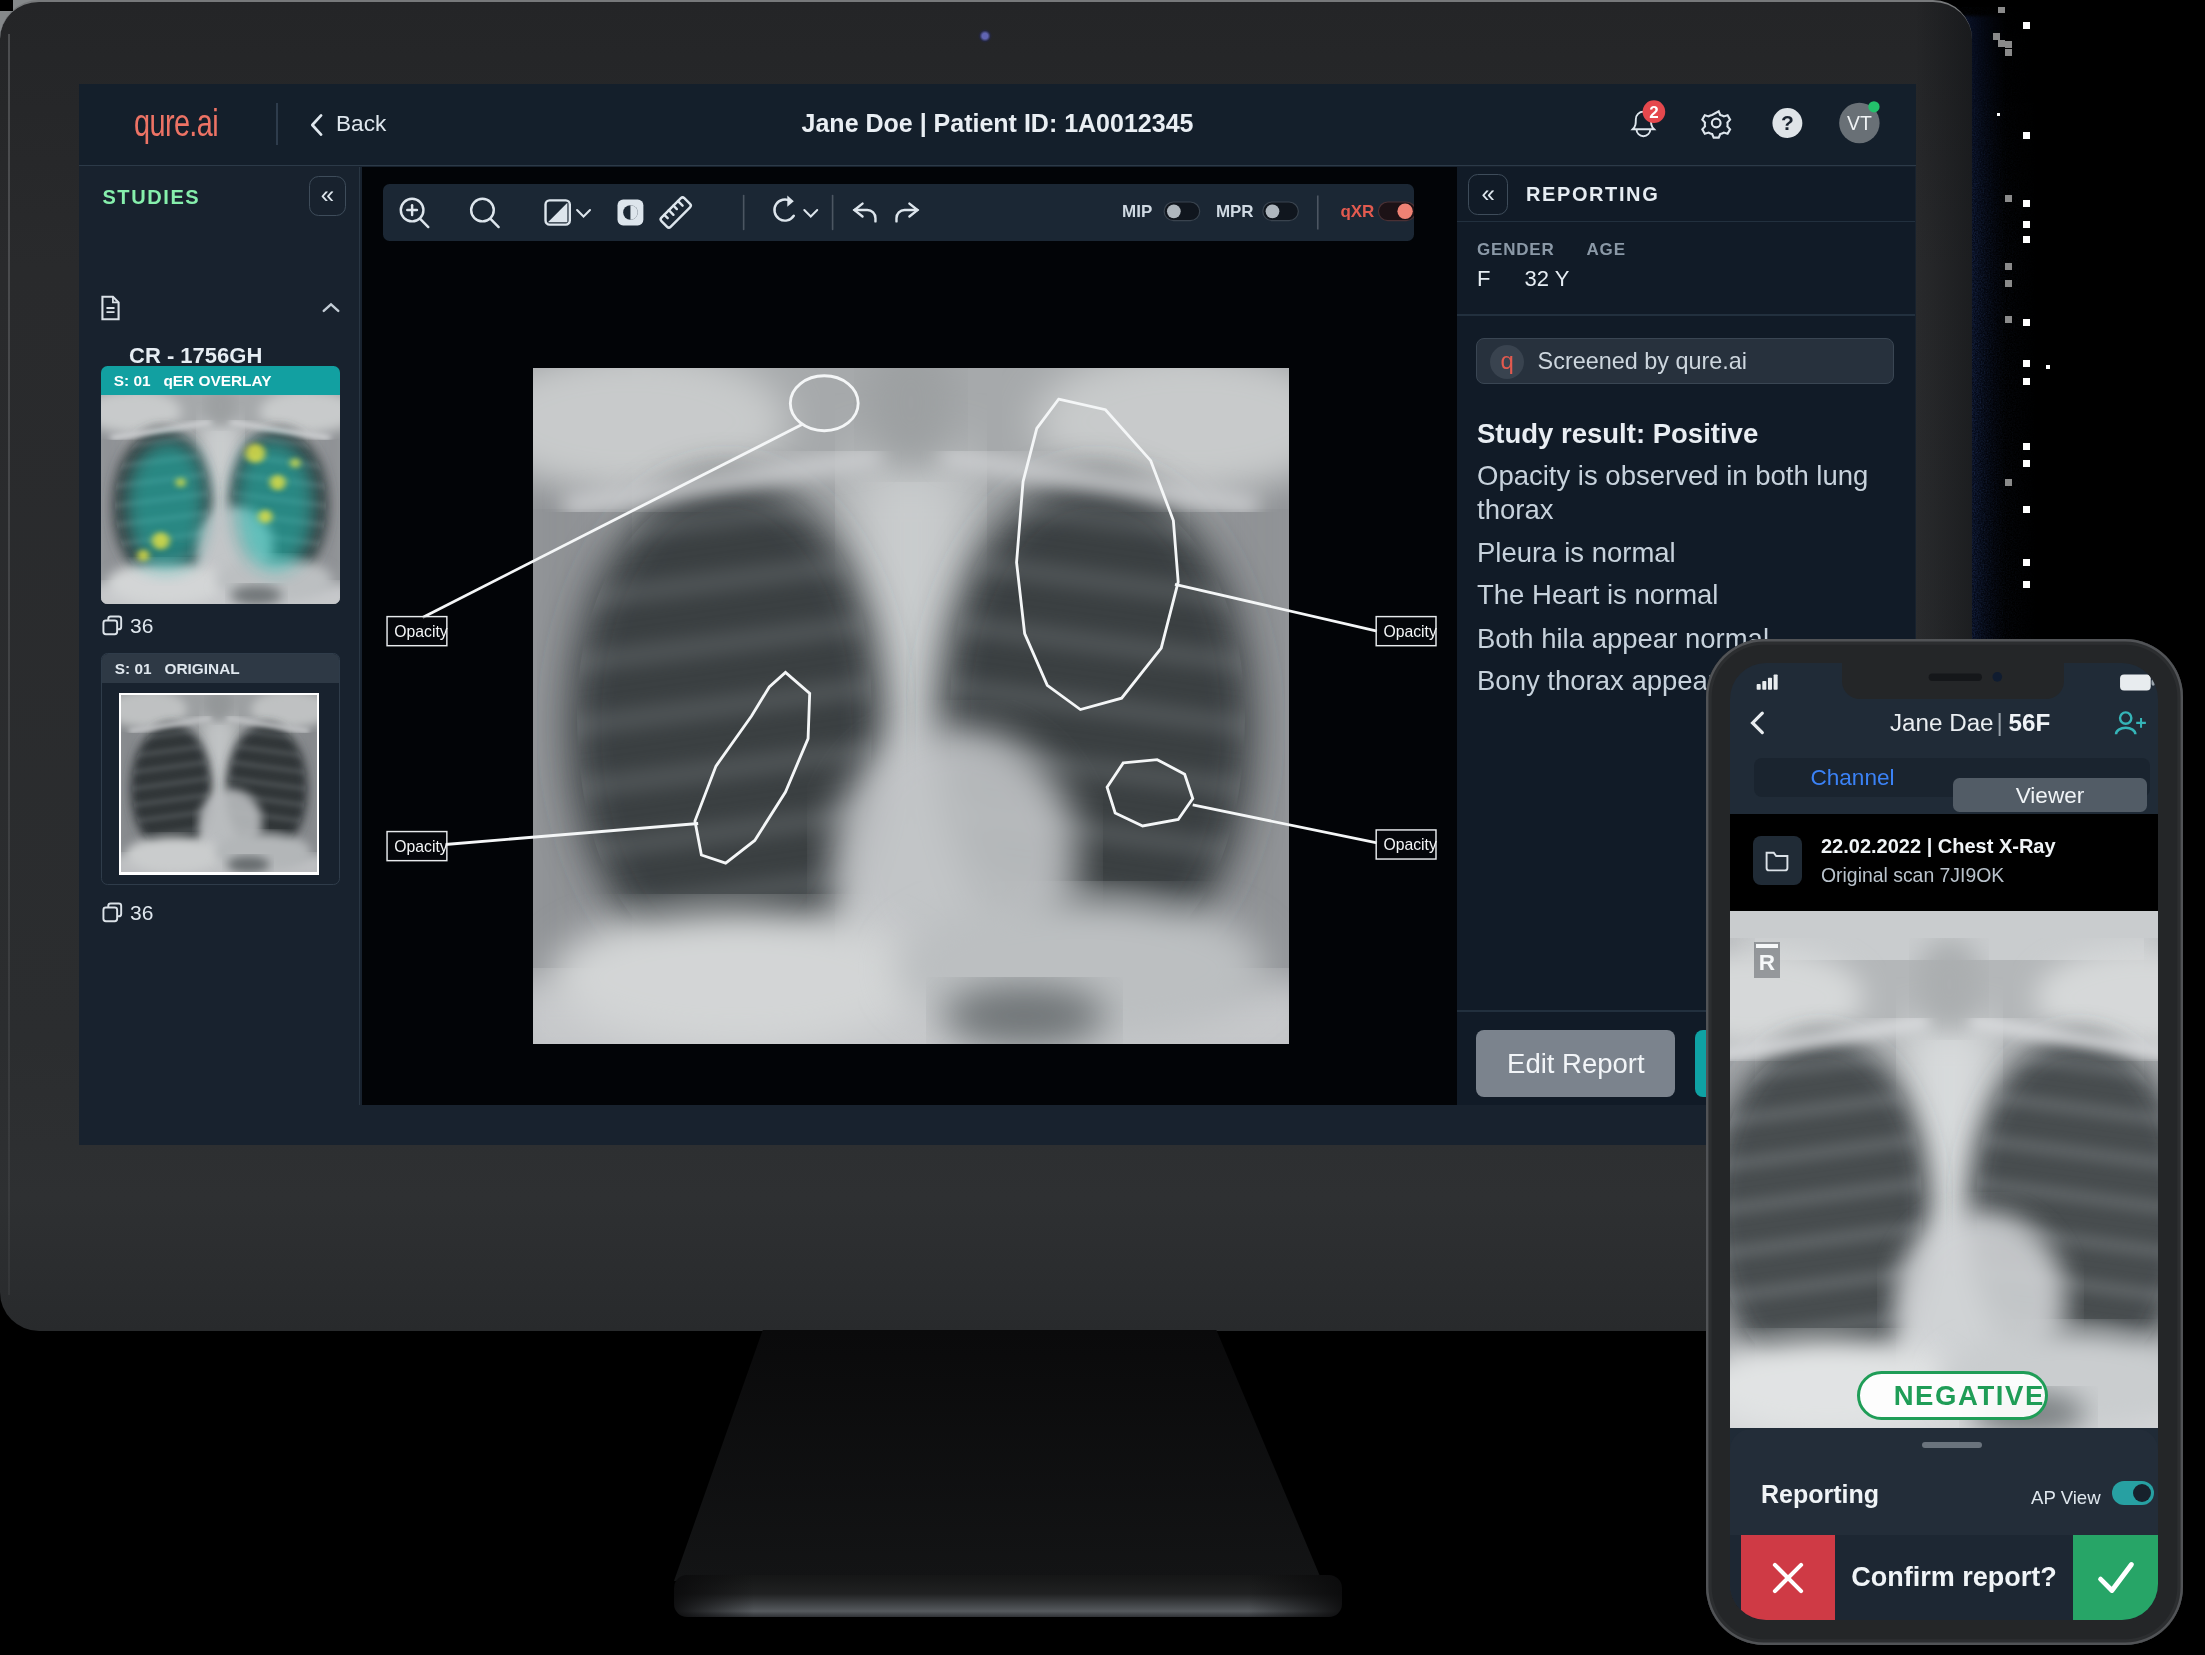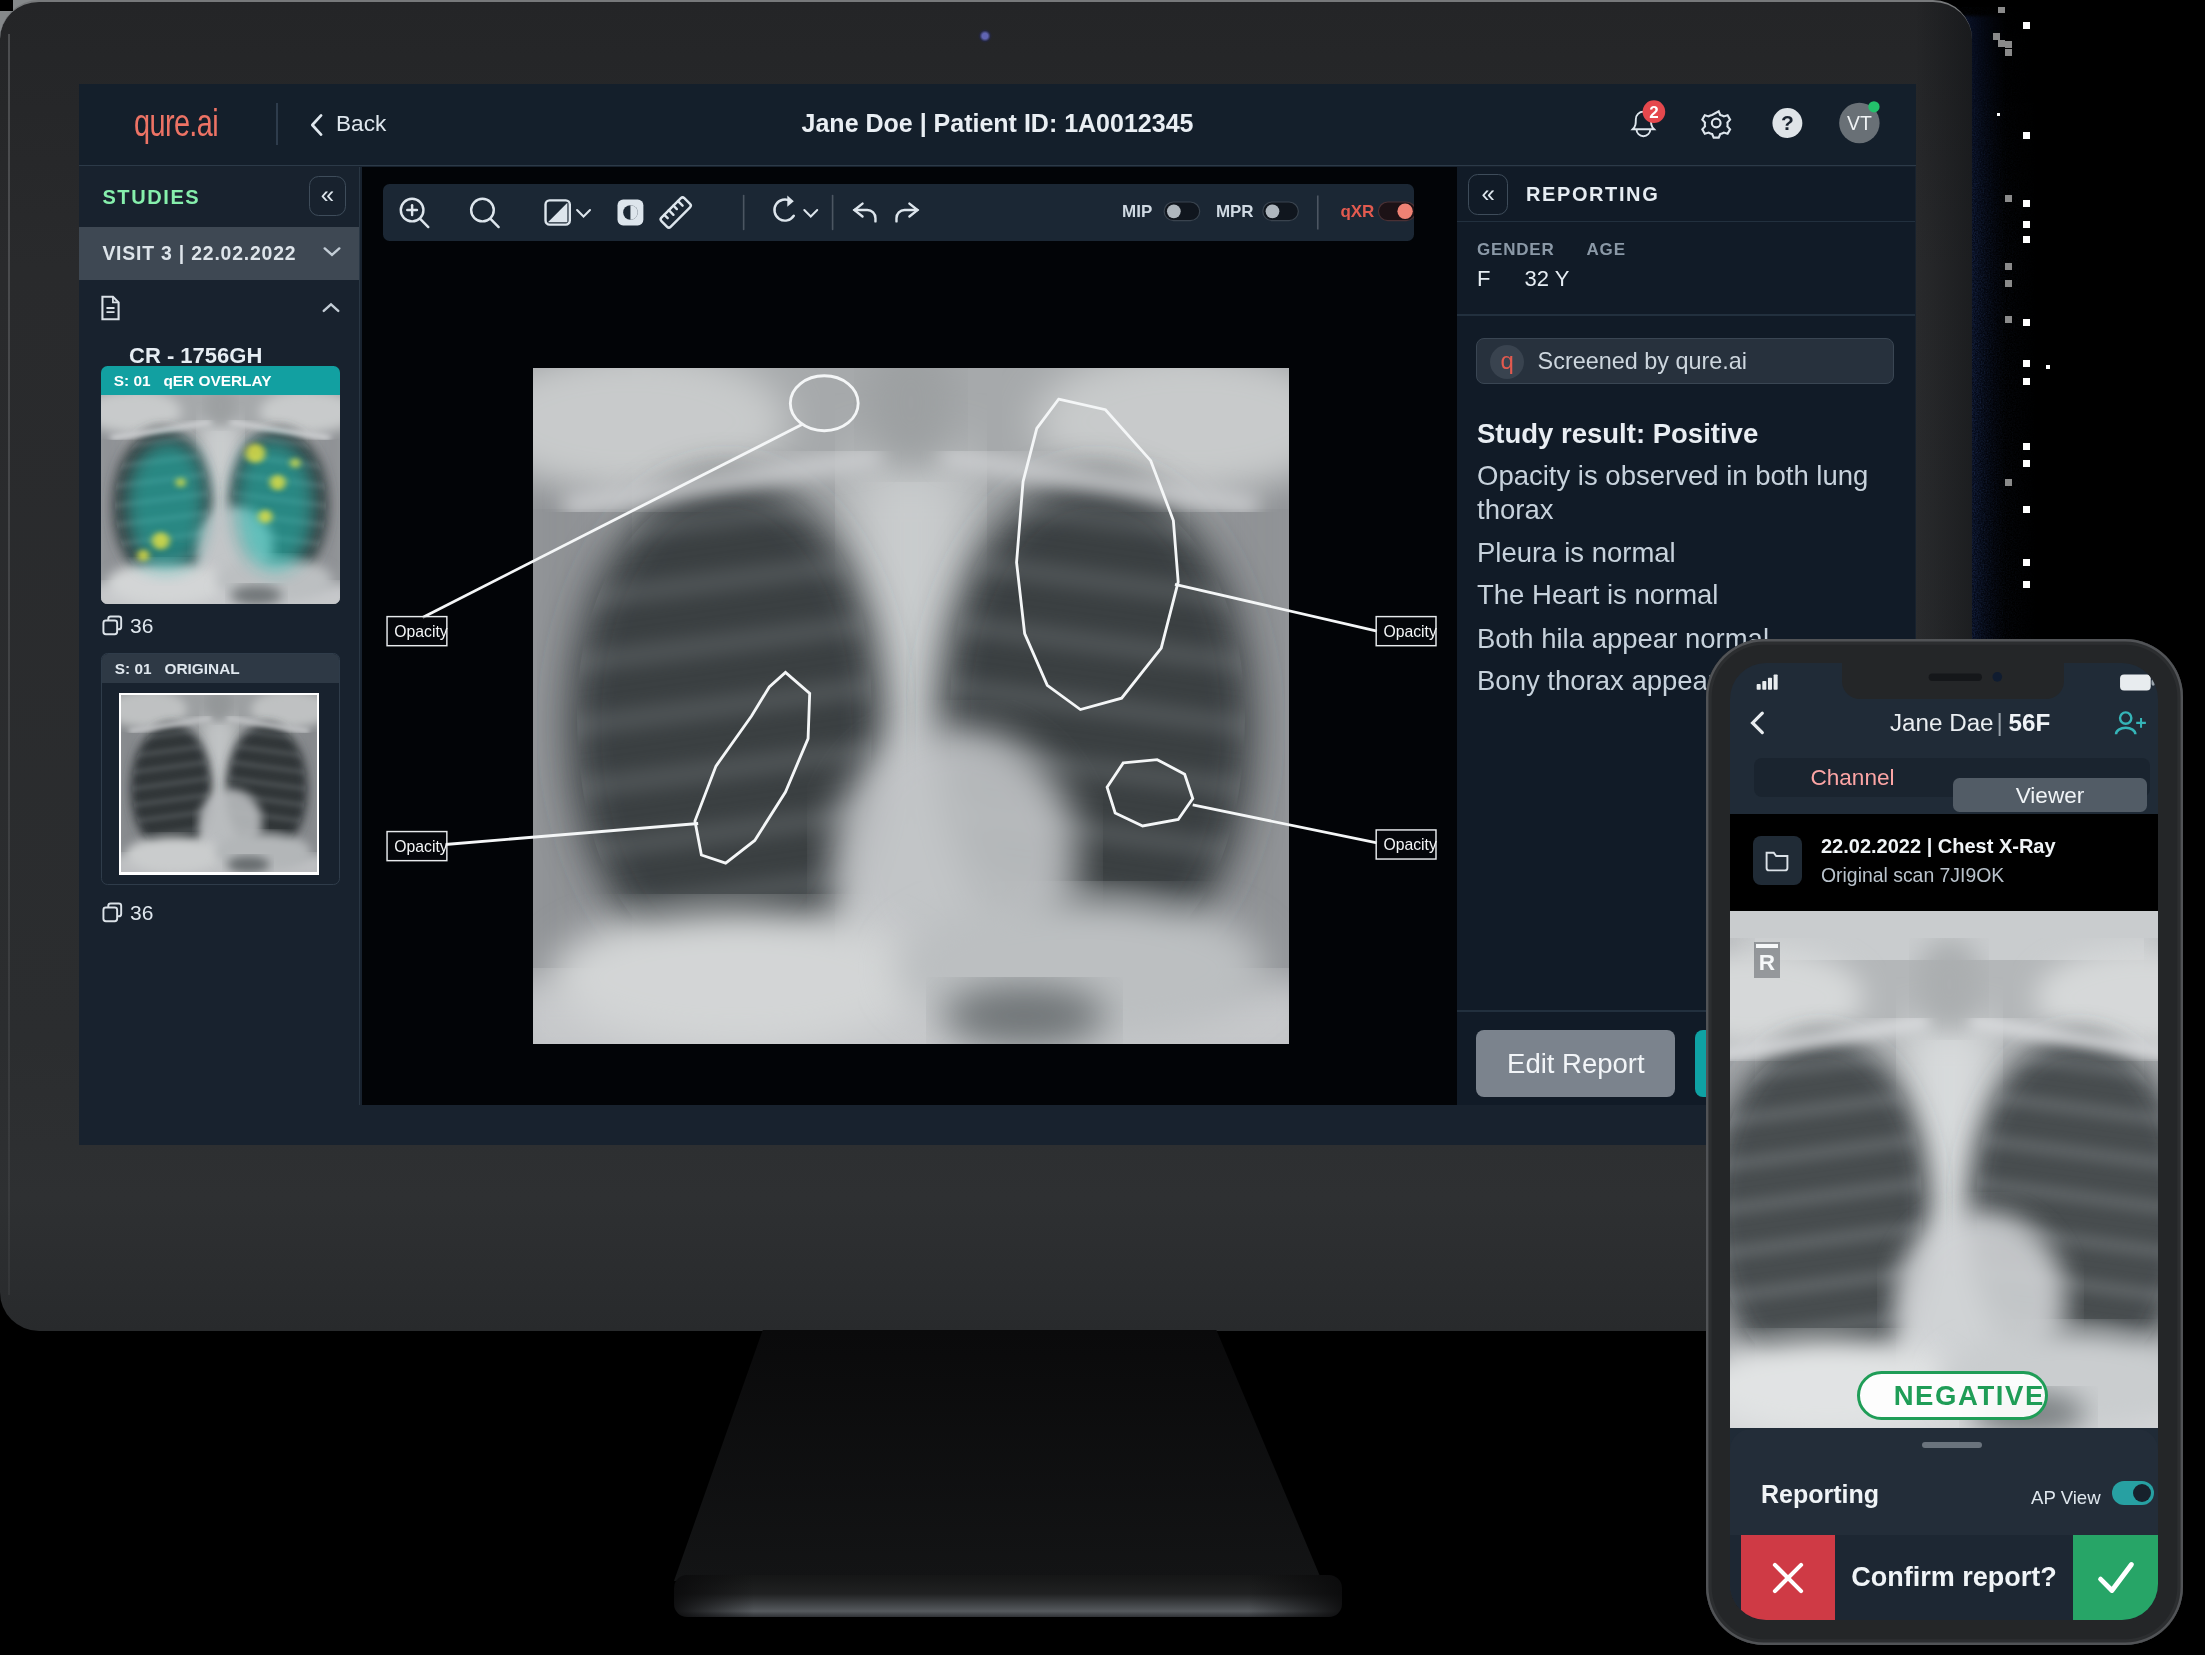--- a/index.html
+++ b/index.html
@@ -91,21 +91,21 @@
     background:#242628; border-radius:58px; box-shadow:inset 0 0 0 2.4px #515356, inset 0 0 0 5.7px #2c2e30; }
   #pscreen { position:absolute; left:24px; top:24px; width:428px; height:957px; background:#202b37;
     border-radius:36px; overflow:hidden; }
   #notch { position:absolute; left:112px; top:0; width:222px; height:36px; background:#242628;
     border-radius:0 0 18px 18px; }
   #pheader { position:absolute; left:0; top:0; width:428px; height:81px; }
   #ptabs { position:absolute; left:24px; top:95px; width:396px; height:39px; background:#1a242f;
     border-radius:8px; }
   #ptab-active { position:absolute; left:199px; top:20px; width:194px; height:34px; background:#525c66;
     border-radius:6.5px; color:#f0f4f7; font-size:22.6px; text-align:center; line-height:36px; }
-  #ptab-inactive { position:absolute; left:0; top:0; width:197px; height:39px; color:#fca5a5;
+  #ptab-inactive { position:absolute; left:0; top:0; width:197px; height:39px; color:#3b82f6;
     font-size:22.6px; text-align:center; line-height:39px; }
   #filerow { position:absolute; left:0; top:151px; width:428px; height:97px; background:#000; }
   #folderbox { position:absolute; left:22.6px; top:22px; width:49px; height:49px; background:#202b36;
     border-radius:8px; }
   #filerow .t1 { position:absolute; left:91px; top:21px; font-size:20px; font-weight:bold; color:#f0f4f7; }
   #filerow .t2 { position:absolute; left:91px; top:50px; font-size:19.4px; color:#b9c3cc; }
   #pxray { position:absolute; left:0; top:248px; width:428px; height:517px; background:#c9ccce; overflow:hidden; }
   #rmark { position:absolute; left:24px; top:31px; width:26px; height:36px; color:#f6f8f9; font-size:22.6px;
     font-weight:bold; text-align:center; background:rgba(70,76,82,.45); }
   #rmark i { display:block; height:3.2px; background:#f6f8f9; margin:2.4px 2.4px 2.4px; }
@@ -214,26 +214,20 @@
 <circle cx="312" cy="48" r="25" fill="#697076"></circle>
 <text x="312" y="57" font-size="24" fill="#f0f3f5" text-anchor="middle" font-family="Liberation Sans">VT</text>
 <circle cx="330" cy="28" r="7" fill="#23c16b"></circle>
 </svg>
     </div>
     <div id="sidebar">
       <div id="studies-row">
           <span>STUDIES</span>
         <div id="collapse">«</div>
       </div>
-      <div id="visit-row">
-          <span>VISIT 3 | 22.02.2022</span>
-<svg style="position:absolute;right:18px;top:19.4px" width="18" height="11.3" viewBox="0 0 22 14">
-            <path d="M2 3 l 9 8 l 9 -8" stroke="#c3cdd6" stroke-width="3" fill="none" stroke-linecap="round"></path>
-          </svg>
-        </div>
       <div id="cr-row">
 <svg style="position:absolute;left:21px;top:16px" width="21" height="26" viewBox="0 0 26 32">
             <path d="M3 2 h 13 l 7 7 v 21 h -20 Z" fill="none" stroke="#dbe2e8" stroke-width="2.6"></path>
             <path d="M16 2 v 7 h 7" fill="none" stroke="#dbe2e8" stroke-width="2.2"></path>
             <path d="M8 16 h 10 M8 21 h 10" stroke="#dbe2e8" stroke-width="2.2"></path>
           </svg>
 <b>CR - 1756GH</b>
 <svg style="position:absolute;right:19.4px;top:22.6px" width="18" height="11.3" viewBox="0 0 22 14">
             <path d="M2 11 l 9 -8 l 9 8" stroke="#c3cdd6" stroke-width="3" fill="none" stroke-linecap="round"></path>
           </svg>

